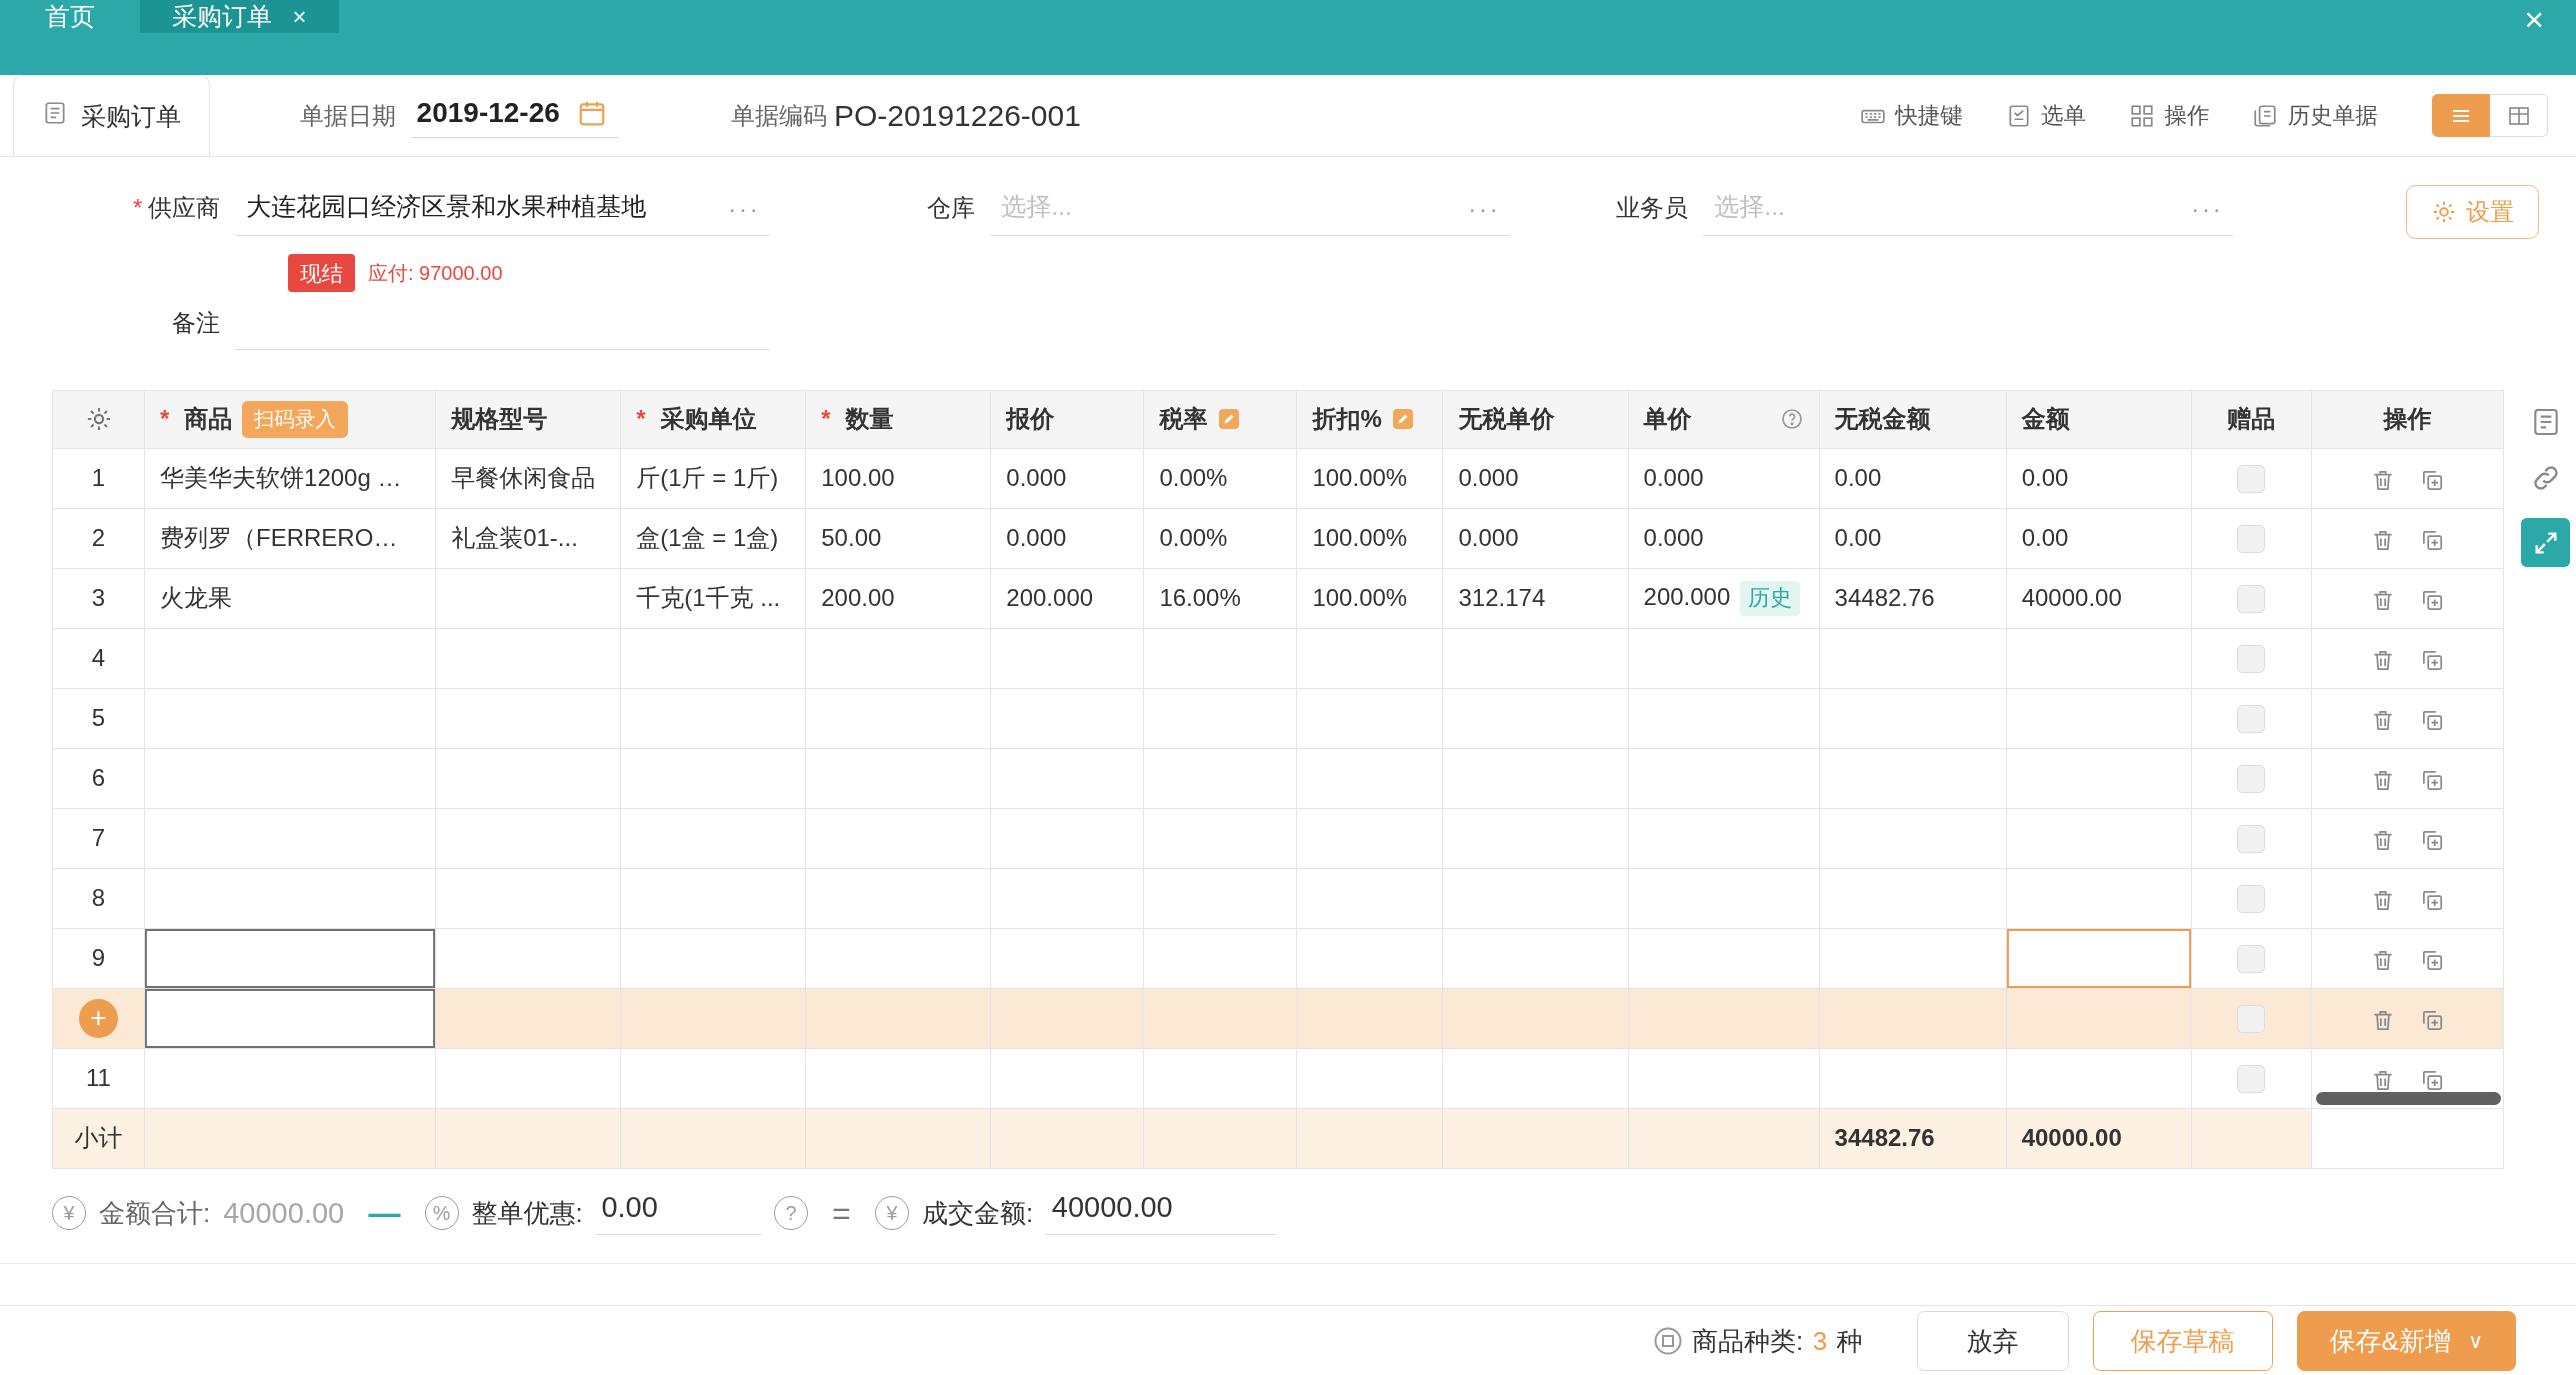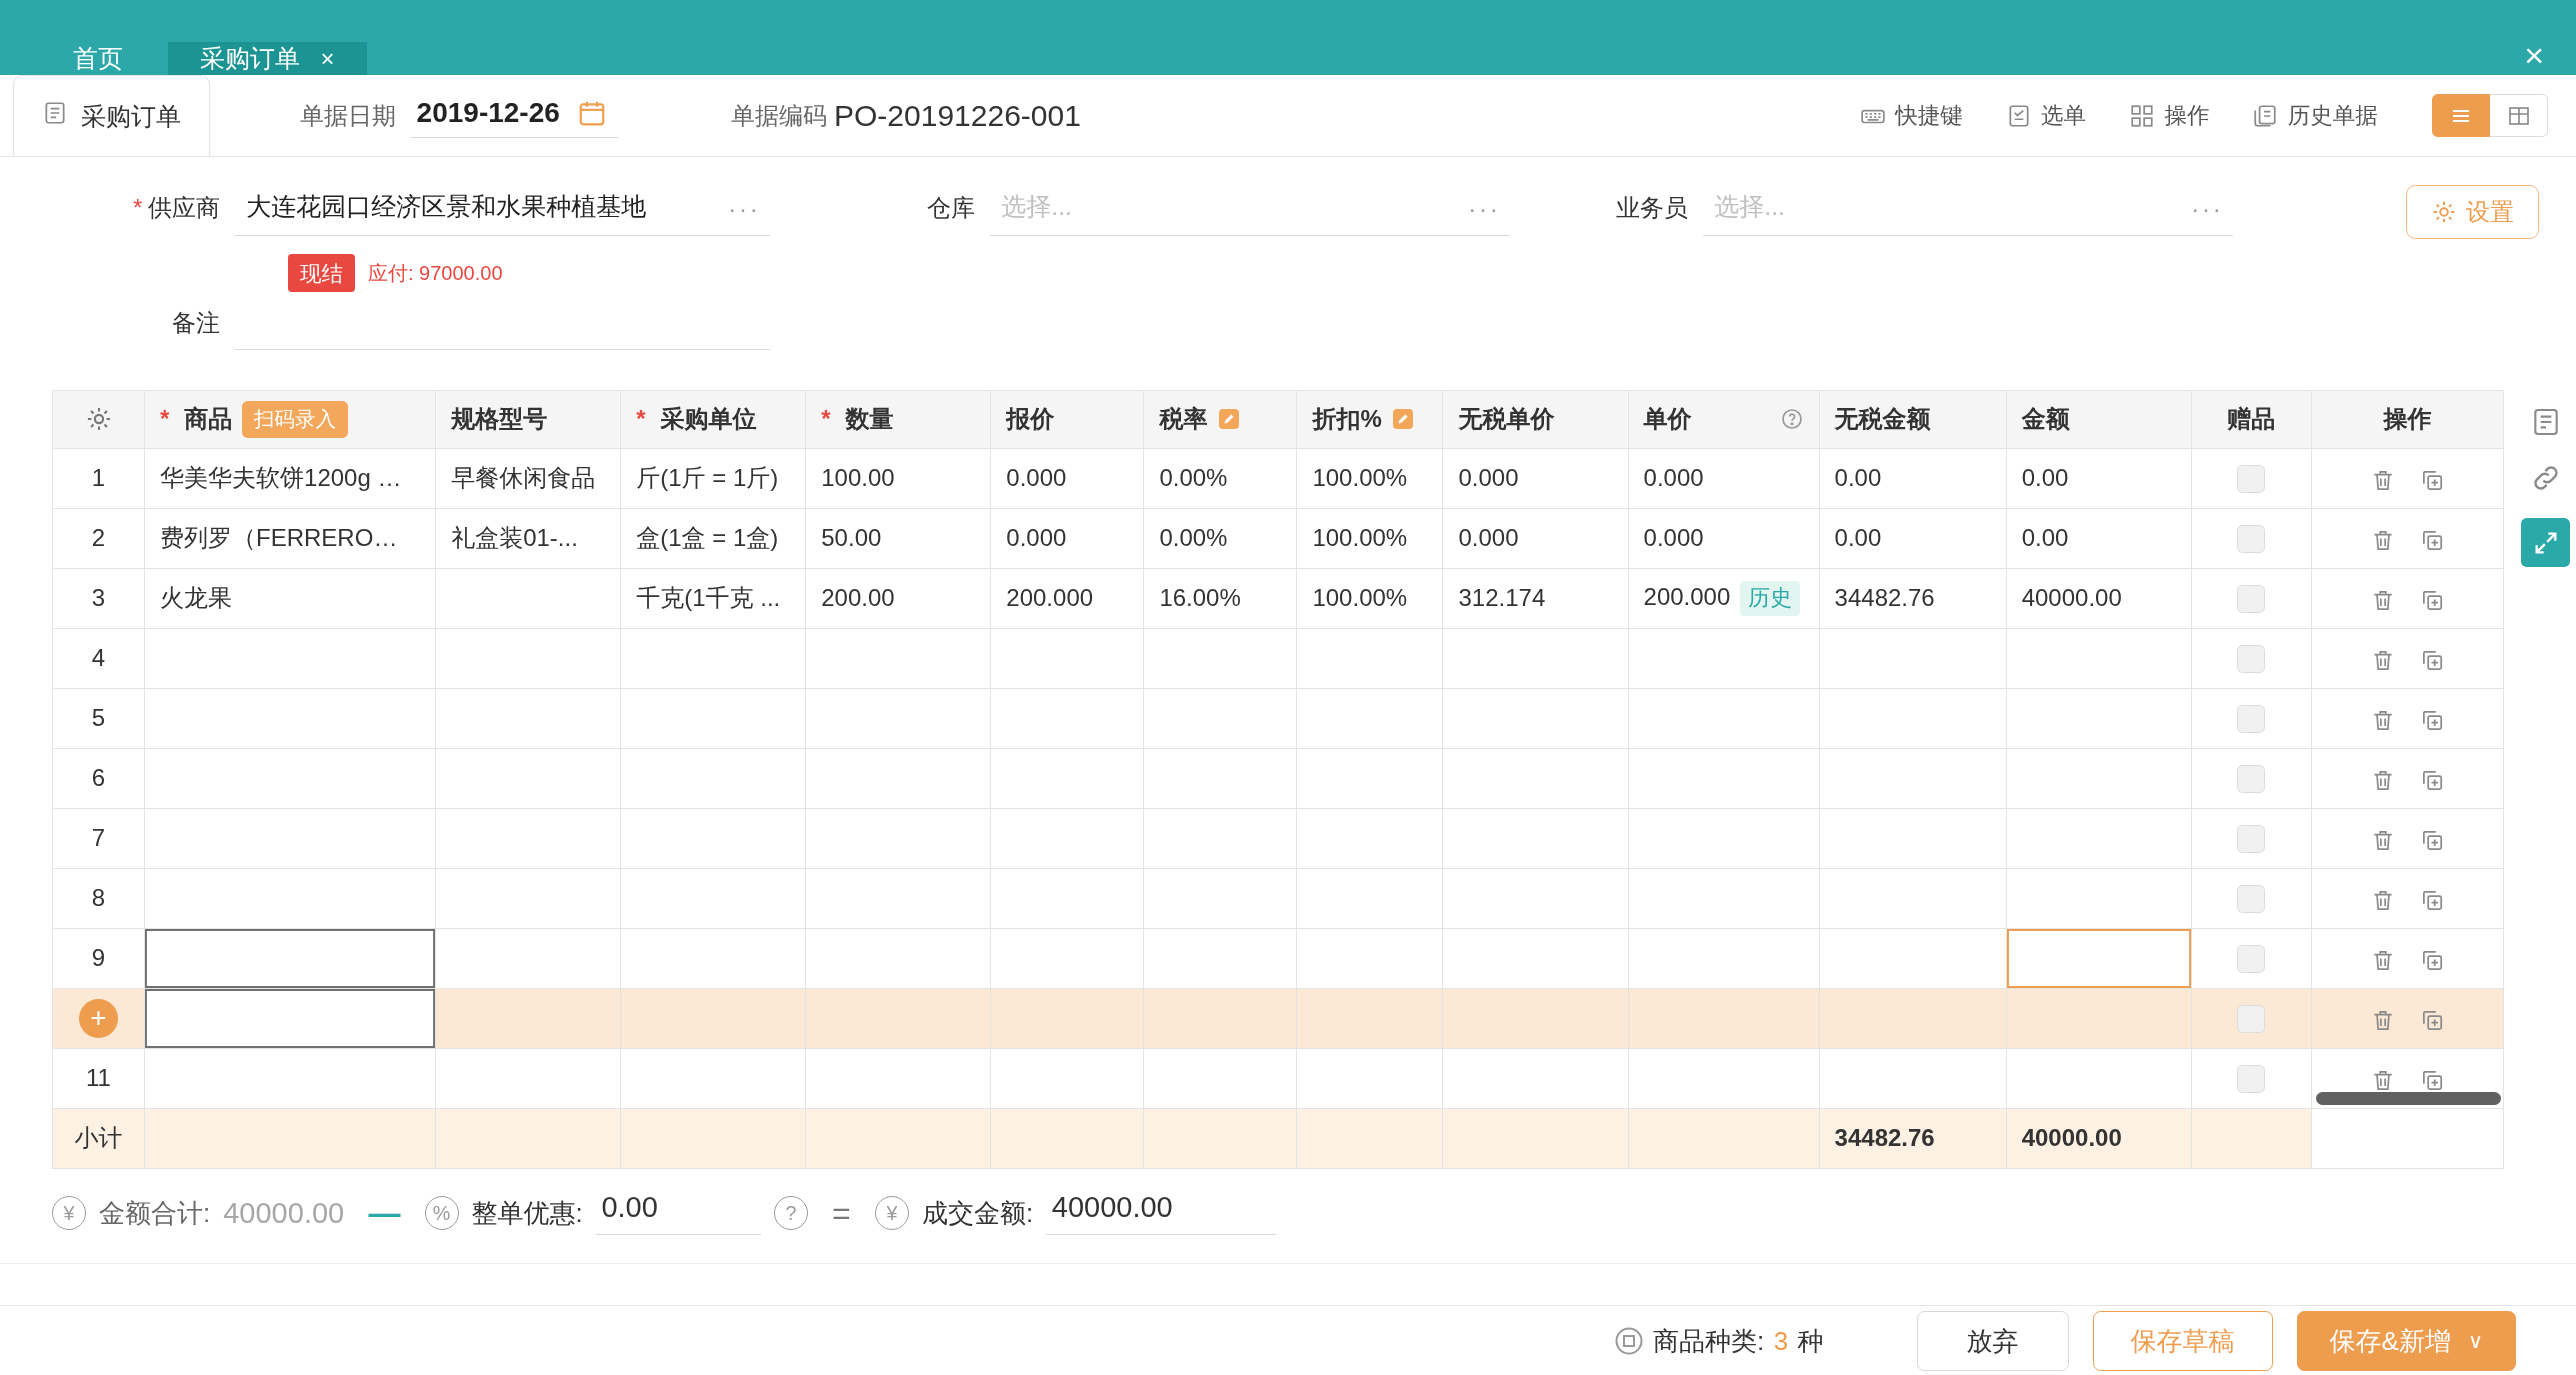--- a/index.html
+++ b/index.html
@@ -1,20 +1,20 @@
 <!DOCTYPE html>
 <html style="font-size:15px"><head>
 <meta charset="utf-8">
 <style>
   * { box-sizing: border-box; }
   body { margin:0; font-family:"Liberation Sans","DejaVu Sans",sans-serif; }
   .page { position:relative; width:2576px; height:1376px; background:#fff; overflow:hidden; }
 
   
-  .topbar { height:75px; background:#2CA8A8; display:flex; align-items:flex-end; color:#fff;padding-left:28px; }
+  .topbar { height:75px; background:#2CA8A8; display:flex; align-items:flex-start; color:#fff; }
   .tab-home { display:flex; align-items:center; padding:0 45px; font-size:25px; cursor:pointer; }
   .tab-active { display:flex; align-items:center; gap:20.6px; padding:0 32px; background:#1D9494; font-size:25px; cursor:pointer; }
   .tab-close { font-size:24px; opacity:.95; }
   .topbar-spacer { flex:1; }
   .topbar-close { display:flex; align-items:center; padding:0 32px; font-size:34px; cursor:pointer; }
 
   
   .toolbar { height:82px; border-bottom:0.9px solid #E6E6E6; display:flex; align-items:center; padding:0 28px 0 13px; background:#fff; }
   .doc-tab { align-self:flex-end; height:81px; display:flex; align-items:center; gap:13px; padding:0 28px; border:0.9px solid #E3E3E3; border-bottom:none; border-radius:9.4px 9.4px 0 0; font-size:25px; color:#333; background:#fff; }
   .doc-tab svg { width:26px; height:26px; color:#8A8A8A; }
@@ -102,21 +102,21 @@
   .uline { border-bottom:0.9px solid #D8D8D8; padding:0 103px 9.4px 5.6px; cursor:text; }
   .sum-minus { font-size:32px; color:#2BA8A8; margin:0 11.2px; font-weight:bold; }
   .sum-eq { font-size:32px; color:#777; margin:0 11.2px; }
 
   
   .footer-bar { position:absolute; left:0; right:0; bottom:0; height:71px; border-top:0.9px solid #E6E6E6; background:#fff; display:flex; align-items:center; justify-content:flex-end; padding:0 60px 0 0; gap:24px; }
   .category-group { display:flex; align-items:center; gap:9.4px; margin-right:30px; font-size:26px; color:#333; }
   .category-group svg { width:30px; height:30px; display:block; }
   .count-orange { color:#EE9C4E; }
   .btn { height:60px; display:inline-flex; align-items:center; justify-content:center; border-radius:7.5px; font-size:26px; cursor:pointer; }
-  .btn-plain { padding:0 49px; border:0.9px solid #D9D9D9; color:#333; background:#fff;margin-left:39px; }
+  .btn-plain { padding:0 49px; border:0.9px solid #D9D9D9; color:#333; background:#fff; }
   .btn-outline { padding:0 37px; border:0.9px solid #EE9C4E; color:#EE9C4E; background:#fff; }
   .btn-primary { padding:0 32px; background:#EE9C4E; color:#fff; border:0.9px solid #EE9C4E; gap:17px; }
   .caret { font-size:20.6px; }
 </style>
 </head>
 <body>
 
 <div class="page">
 
   <div class="topbar">

